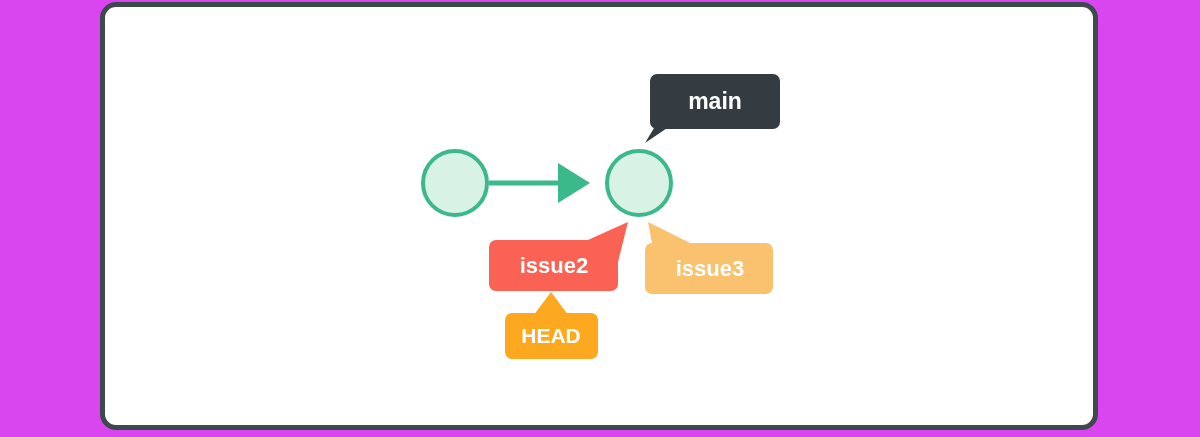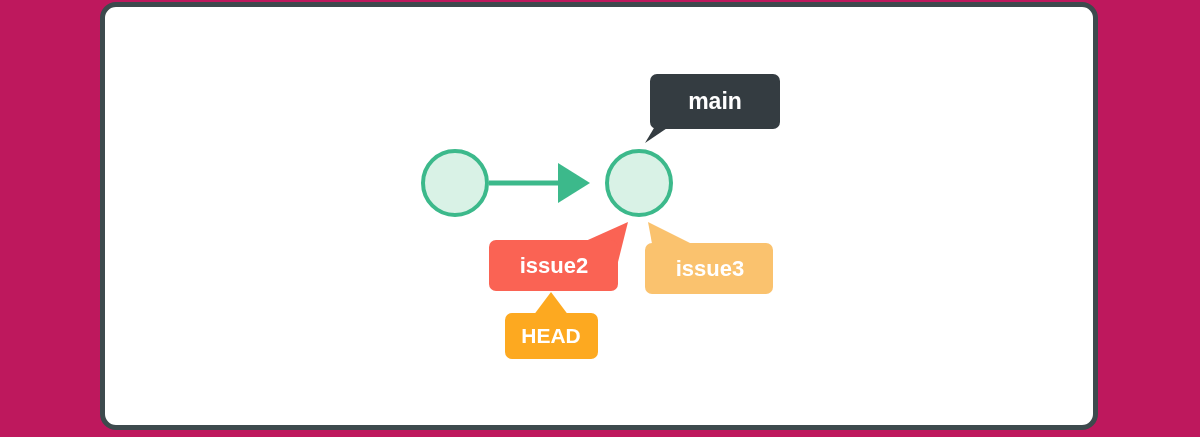--- a/index.html
+++ b/index.html
@@ -11,21 +11,21 @@
     width: 1200px;
     height: 437px;
     overflow: hidden;
     font-family: "Liberation Sans", sans-serif;
   }
 
   #stage {
     position: relative;
     width: 1200px;
     height: 437px;
-    background: #be185d;
+    background: #d946ef;
   }
 
   
   #card {
     position: absolute;
     left: 100px;
     top: 2px;
     width: 998px;
     height: 428px;
     background: #ffffff;

